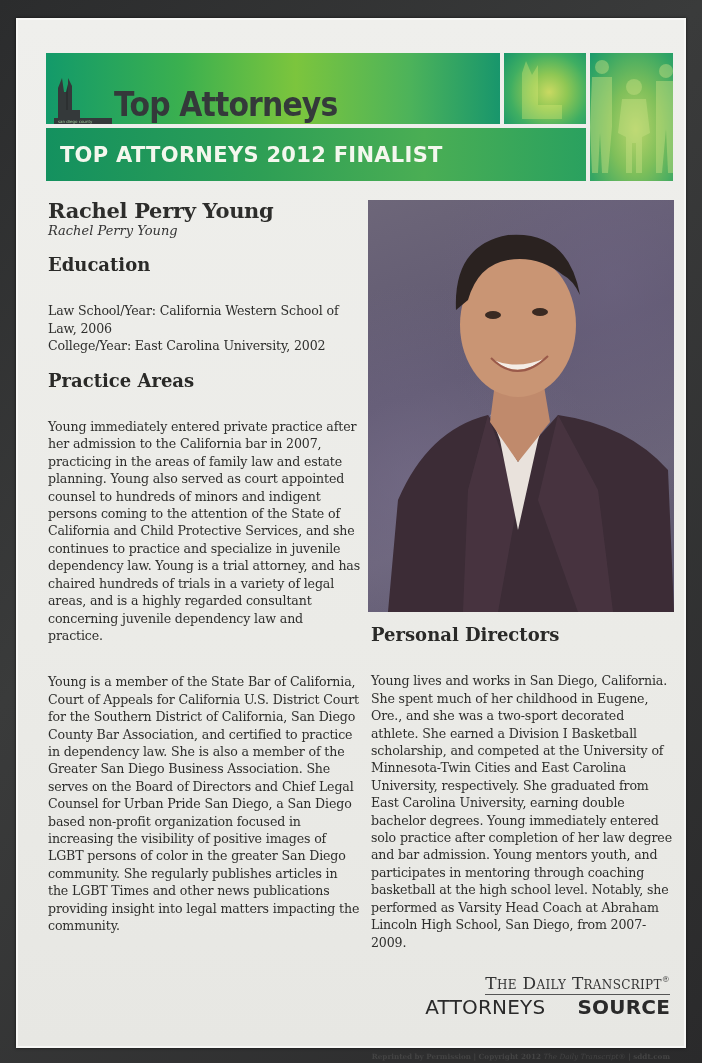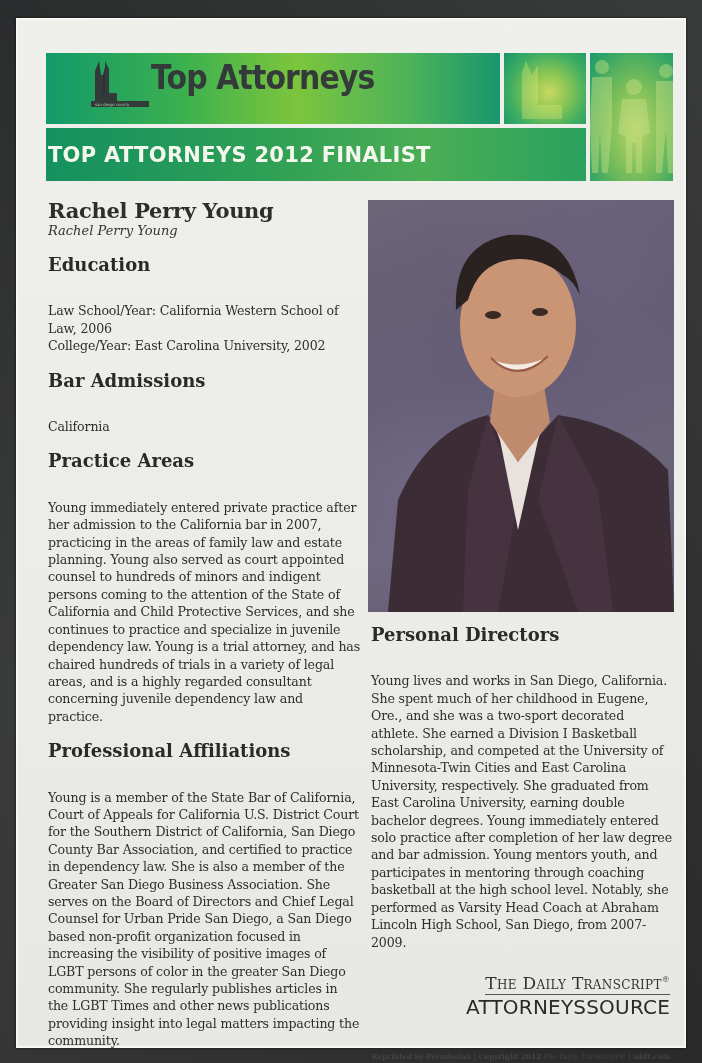--- a/index.html
+++ b/index.html
@@ -19,33 +19,33 @@
     .page {
       position: absolute;
       left: 0; top: 0; right: 0; bottom: 0;
       background: linear-gradient(180deg, #efefec 0%, #ebebe7 60%, #e7e7e3 100%);
     }
     
     .banner { position: absolute; left: 28px; top: 33px; width: 627px; height: 128px; }
     .banner-top {
       position: absolute; left: 0; top: 0; width: 454px; height: 71px;
       background: linear-gradient(90deg, #139a6a 0%, #3bb04f 30%, #7cc53d 55%, #4db35a 80%, #18966c 100%);
-      display: flex; align-items: flex-start; padding-left: 37px;
+      display: flex; align-items: flex-end;
     }
     .logo-icon { width: 58px; height: 50px; margin-left: 8px; margin-top: 4px; position: relative; }
     .banner-title {
       font-family: "DejaVu Sans", "Liberation Sans", sans-serif;
       font-weight: bold; font-size: 34px; color: #34393a;
       letter-spacing: -1px; transform: scaleX(0.88); transform-origin: left center;
       margin-left: 2px; margin-top: 4px;
     }
     .banner-bottom {
       position: absolute; left: 0; top: 75px; width: 540px; height: 53px;
       background: linear-gradient(90deg, #14915f 0%, #2e9f55 40%, #4aae54 70%, #2aa15f 100%);
-      display: flex; align-items: center; padding-left: 2px;
+      display: flex; align-items: center; padding-left: 14px;
     }
     .banner-subtitle {
       font-family: "DejaVu Sans", "Liberation Sans", sans-serif;
       font-weight: bold; font-size: 21px; color: #f4f7ee; letter-spacing: 0.3px;
     }
     .tile-a {
       position: absolute; left: 458px; top: 0; width: 82px; height: 71px;
       background: radial-gradient(circle at 55% 55%, #c9d962 0%, #8fc754 30%, #3fae62 65%, #17966a 100%);
       overflow: hidden;
     }
@@ -74,21 +74,21 @@
     .publisher { position: absolute; right: 14px; top: 953px; text-align: right; }
     .pub-line1 {
       font-family: "DejaVu Serif", "Liberation Serif", serif;
       font-size: 17px; color: #333; font-variant: small-caps; letter-spacing: 0.3px;
       border-bottom: 1.5px solid #555; padding-bottom: 1px; display: inline-block;
     }
     .pub-line2 {
       font-family: "DejaVu Sans", "Liberation Sans", sans-serif;
       font-size: 20px; color: #2a2a2a; line-height: 24px; letter-spacing: 0.2px;
     }
-    .pub-line2 b { font-weight: normal; }
+    .pub-line2 b { font-weight: bold; margin-left: 32px; }
     .credit {
       position: absolute; right: 14px; top: 1008px;
       font-size: 7.2px; font-weight: bold; color: #444; white-space: nowrap; margin-top: 24px;
     }
     .credit i { font-weight: normal; }
   </style>
 </head>
 <body>
 
 <div class="frame">
@@ -131,31 +131,26 @@
     <div class="left-col">
       <div class="name-heading">Rachel Perry Young</div>
       <div class="name-sub">Rachel Perry Young</div>
 
       <div class="section">
         <div class="section-title">Education</div>
         <div class="section-body">Law School/Year: California Western School of Law, 2006
 College/Year: East Carolina University, 2002</div>
       </div>
       <div class="section">
-        <div class="section-title">Bar Admissions</div>
-        <div class="section-body">California</div>
-      </div>
-      <div class="section">
         <div class="section-title">Practice Areas</div>
       </div>
       <div class="section">
         <div class="section-body">Young immediately entered private practice after her admission to the California bar in 2007, practicing in the areas of family law and estate planning. Young also served as court appointed counsel to hundreds of minors and indigent persons coming to the attention of the State of California and Child Protective Services, and she continues to practice and specialize in juvenile dependency law. Young is a trial attorney, and has chaired hundreds of trials in a variety of legal areas, and is a highly regarded consultant concerning juvenile dependency law and practice.</div>
       </div>
       <div class="section">
-        <div class="section-title">Professional Affiliations</div>
         <div class="section-body">Young is a member of the State Bar of California, Court of Appeals for California U.S. District Court for the Southern District of California, San Diego County Bar Association, and certified to practice in dependency law. She is also a member of the Greater San Diego Business Association. She serves on the Board of Directors and Chief Legal Counsel for Urban Pride San Diego, a San Diego based non-profit organization focused in increasing the visibility of positive images of LGBT persons of color in the greater San Diego community. She regularly publishes articles in the LGBT Times and other news publications providing insight into legal matters impacting the community.</div>
       </div>
     </div>
 
     <div class="photo" aria-label="Portrait of Rachel Perry Young">
       <svg width="306" height="412" viewBox="0 0 306 412">
 
         <path d="M20,412 L30,300 Q60,230 120,215 L150,260 L190,215 Q260,225 300,270 L306,412 Z" fill="#3c2c36"></path>
         <path d="M120,215 L150,300 L130,412 L95,412 L100,290 Z" fill="#4a3642" opacity="0.8"></path>
         <path d="M190,215 L170,300 L210,412 L245,412 L230,290 Z" fill="#4a3642" opacity="0.8"></path>

